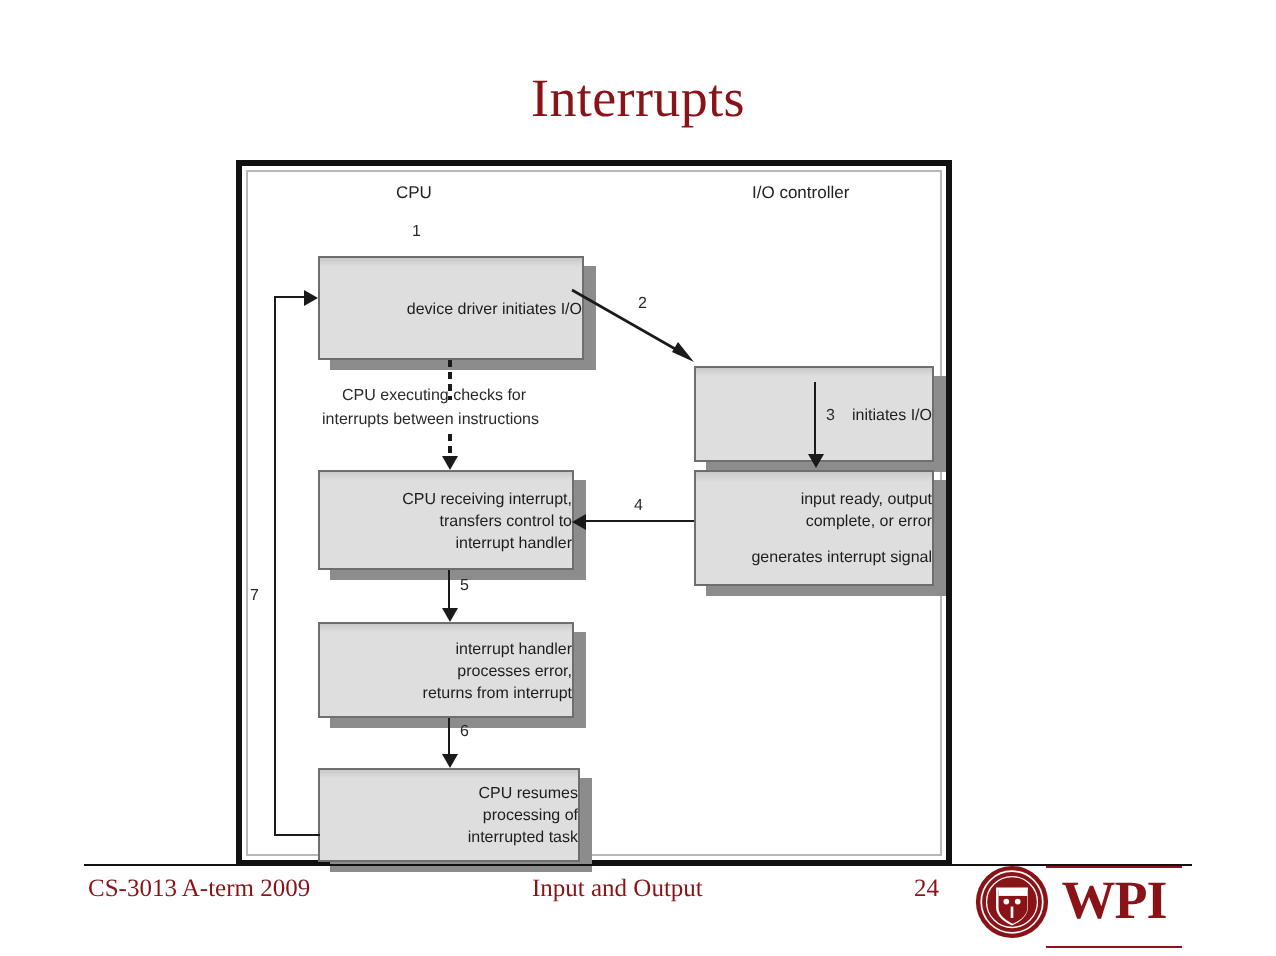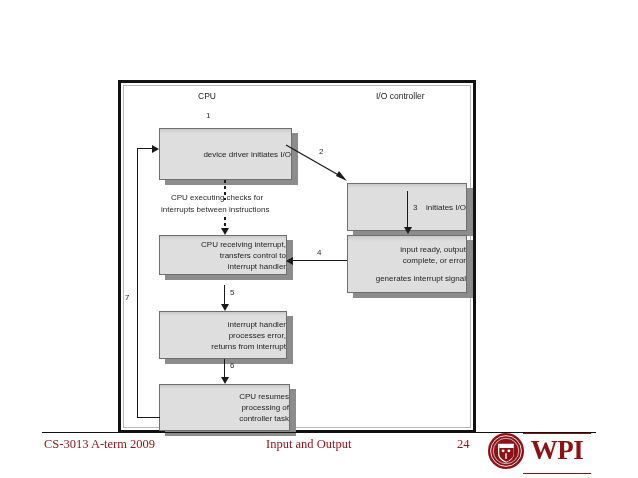--- a/index.html
+++ b/index.html
@@ -202,20 +202,21 @@
     line-height: 30px;
     color: #8a1318;
     letter-spacing: -0.5px;
   }
 </style>
 </head>
 <body>
 
 <div id="slide">
 
+  <div id="slide-title">Interrupts</div>
 
   <div id="figure-frame">
     <div id="figure-inner"></div>
 
     <div class="fig-label col-header" style="left:77px; top:8px;">CPU</div>
     <div class="fig-label col-header" style="left:255px; top:8px;">I/O controller</div>
 
     <div class="fig-label" style="left:85px; top:28px;">1</div>
 
     <div class="node" style="left:38px; top:45px; width:133px; height:52px;">
@@ -241,21 +242,21 @@
     <div class="dashed-v" style="left:103px; top:97px; height:20px;"></div>
     <div class="fig-label" style="left:50px; top:110px;">CPU executing checks for</div>
     <div class="fig-label" style="left:40px; top:122px;">interrupts between instructions</div>
     <div class="dashed-v" style="left:103px; top:134px; height:13px;"></div>
     <div class="arrowhead down" style="left:100px; top:145px;"></div>
 
     <div class="conn v" style="left:286px; top:108px; height:38px;"></div>
     <div class="arrowhead down" style="left:283px; top:144px;"></div>
     <div class="fig-label" style="left:292px; top:120px;">3</div>
 
-    <div class="node" style="left:38px; top:152px; width:128px; height:40px;">
+    <div class="node" style="left:38px; top:152px; width:128px; height:50px;">
       <div class="shadow"></div>
       <div class="body">
         <div class="line">CPU receiving interrupt,</div>
         <div class="line">transfers control to</div>
         <div class="line">interrupt handler</div>
       </div>
     </div>
 
     <div class="node" style="left:226px; top:152px; width:120px; height:58px;">
       <div class="shadow"></div>
@@ -285,21 +286,21 @@
 
     <div class="conn v" style="left:103px; top:276px; height:21px;"></div>
     <div class="arrowhead down" style="left:100px; top:294px;"></div>
     <div class="fig-label" style="left:109px; top:278px;">6</div>
 
     <div class="node" style="left:38px; top:301px; width:131px; height:47px;">
       <div class="shadow"></div>
       <div class="body">
         <div class="line">CPU resumes</div>
         <div class="line">processing of</div>
-        <div class="line">controller task</div>
+        <div class="line">interrupted task</div>
       </div>
     </div>
 
     <div class="conn h" style="left:16px; top:334px; width:23px;"></div>
     <div class="conn v" style="left:16px; top:65px; height:270px;"></div>
     <div class="conn h" style="left:16px; top:65px; width:16px;"></div>
     <div class="arrowhead right" style="left:31px; top:62px;"></div>
     <div class="fig-label" style="left:4px; top:210px;">7</div>
   </div>
 

